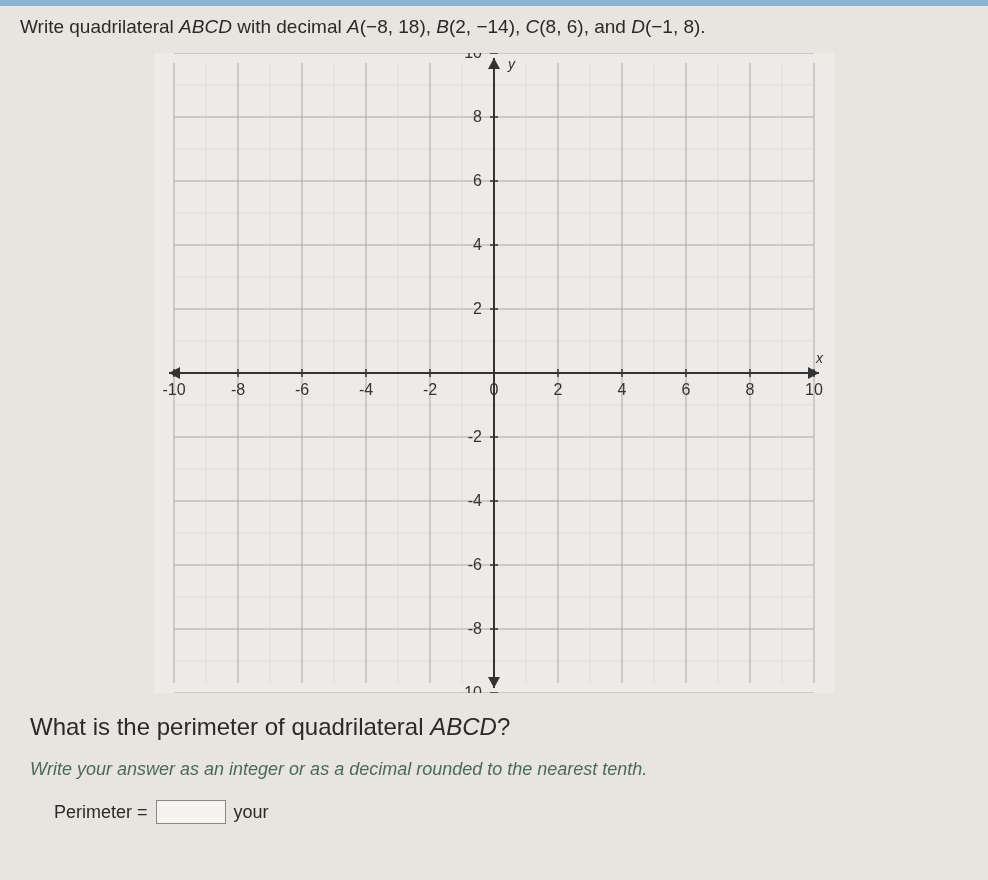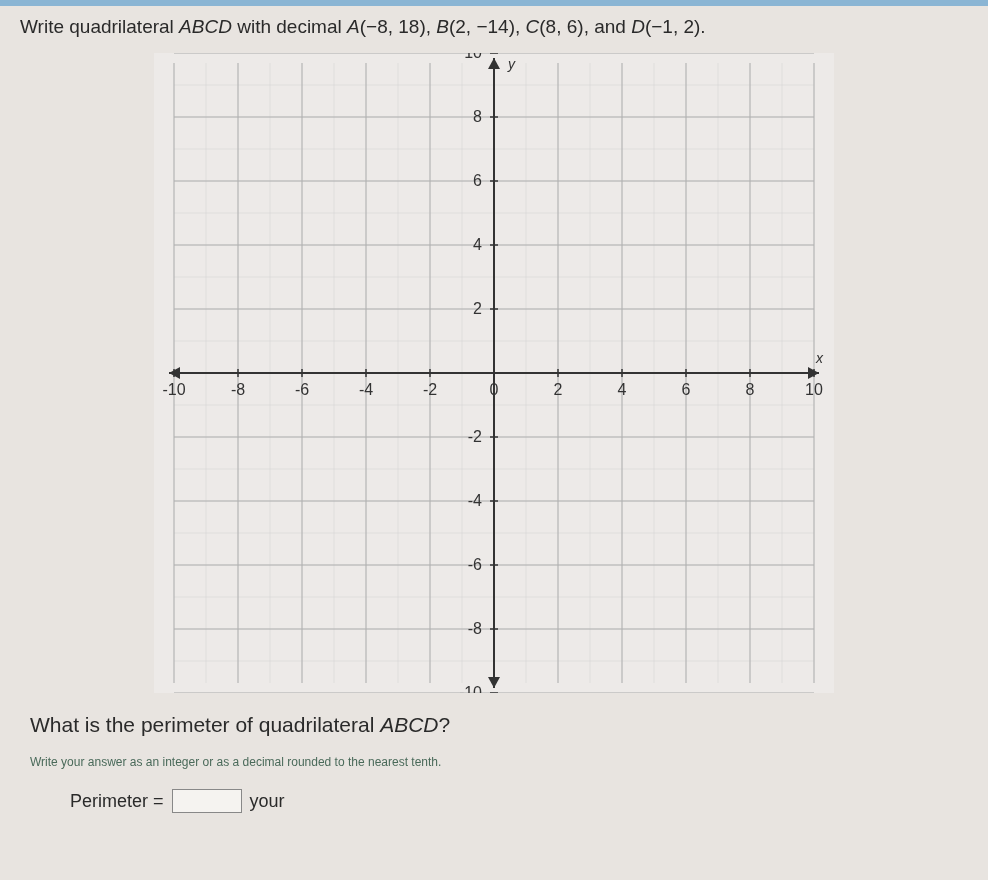--- a/index.html
+++ b/index.html
@@ -35,51 +35,52 @@
     }
     .graph svg { display: block; }
     .grid-line { stroke: #b0b0b0; stroke-width: 1; }
     .grid-line-minor { stroke: #d0d0d0; stroke-width: 0.5; }
     .axis-line { stroke: #333; stroke-width: 2; }
     .axis-label { font-size: 16px; fill: #333; font-family: Arial; }
     .axis-name { font-size: 14px; fill: #333; font-style: italic; font-family: Arial; }
     .tick { stroke: #333; stroke-width: 1.5; }
     .question {
       margin: 18px 0 18px 10px;
-      font-size: 21px;
+      font-size: 24px;
     }
     .question em { font-style: italic; }
     .hint {
       margin: 0 0 20px 10px;
+      font-style: italic;
       color: #4a6a5a;
-      font-size: 12px;
+      font-size: 18px;
     }
     .answer-row {
-      margin-left: 50px;
+      margin-left: 34px;
       display: flex;
       align-items: center;
       gap: 8px;
       font-size: 18px;
     }
     .answer-input {
       width: 70px;
       height: 24px;
       border: 1px solid #888;
       background: #f5f3f0;
       font-size: 16px;
       text-align: center;
     }
   </style>
 </head>
 <body>
 
 <div class="top-bar"></div>
 
 <div class="instruction">
-  <span>Write quadrilateral </span><em>ABCD</em><span> with decimal </span><em>A</em><span>(−8, 18), </span><em>B</em><span>(2, −14), </span><em>C</em><span>(8, 6), and </span><em>D</em><span>(−1, 2).</span>
+  <span>Write quadrilateral </span><em>ABCD</em><span> with decimal </span><em>A</em><span>(−8, 18), </span><em>B</em><span>(2, −14), </span><em>C</em><span>(8, 6), and </span><em>D</em><span>(−1, 8).</span>
 </div>
 
 <div class="graph-container">
   <div class="graph">
     <svg id="grid-svg" width="680" height="640">
         <line x1="20" y1="10" x2="20" y2="630" class="grid-line-minor"></line>
         <line x1="52" y1="10" x2="52" y2="630" class="grid-line-minor"></line>
         <line x1="84" y1="10" x2="84" y2="630" class="grid-line-minor"></line>
         <line x1="116" y1="10" x2="116" y2="630" class="grid-line-minor"></line>
         <line x1="148" y1="10" x2="148" y2="630" class="grid-line-minor"></line>

